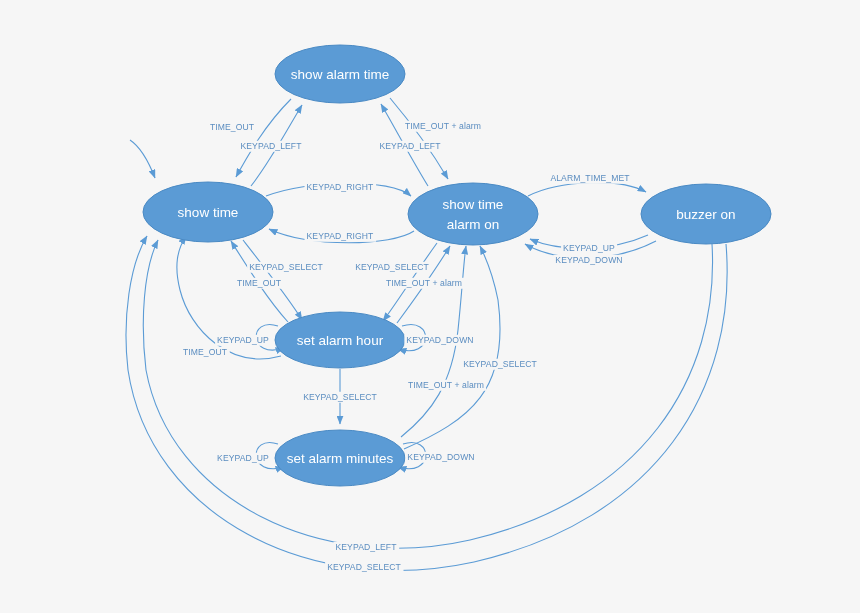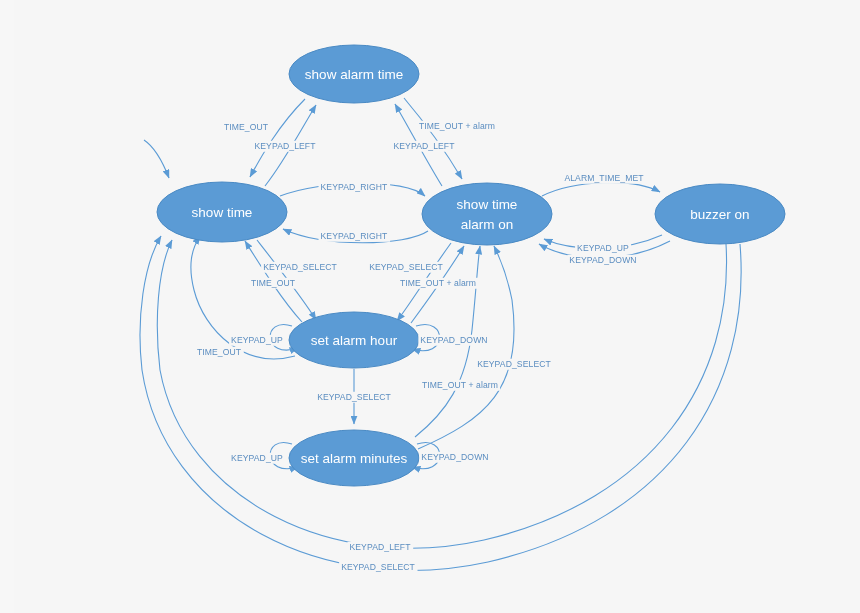--- a/index.html
+++ b/index.html
@@ -11,21 +11,20 @@
     width: 860px;
     height: 613px;
     font-family: "Liberation Sans", sans-serif;
     overflow: hidden;
   }
   #diagram-root {
     position: relative;
     width: 708px;
     height: 613px;
     background: #eab308;
-    margin-left: 14px;
   }
   svg#state-machine {
     display: block;
     width: 860px;
     height: 613px;
   }
   .edge-path {
     fill: none;
     stroke: #5b9bd5;
     stroke-width: 1.1;

